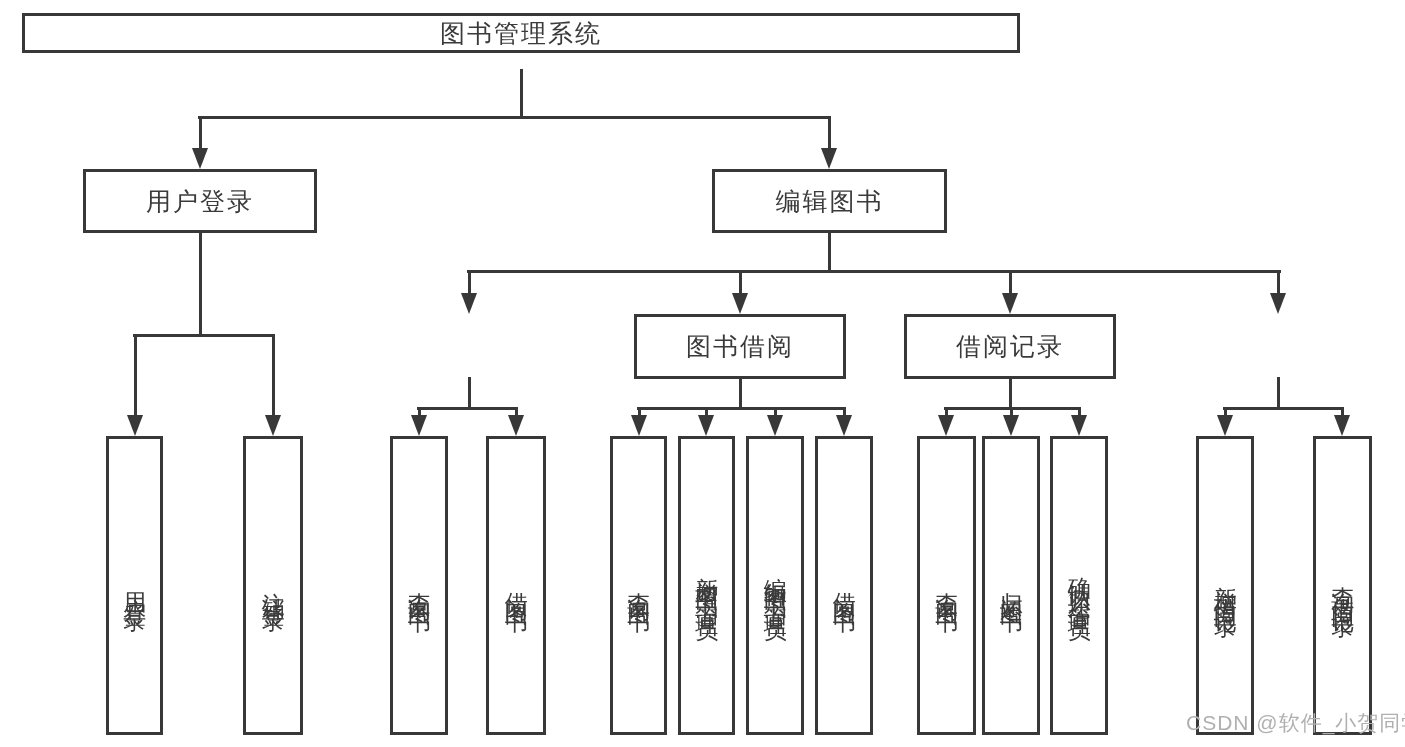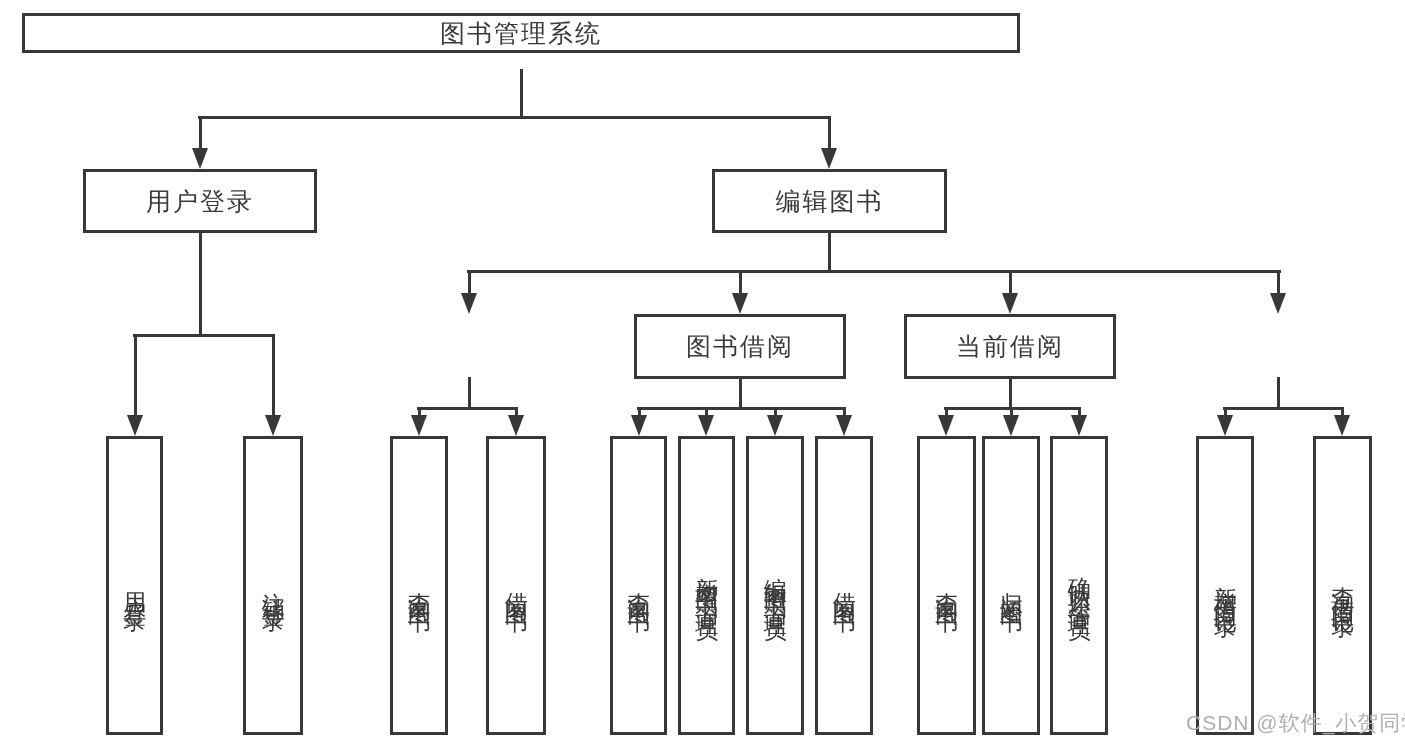--- a/index.html
+++ b/index.html
@@ -129,21 +129,21 @@
     <span class="lbl">用户登录</span>
   </div>
   <div class="box" style="left:712px;top:169px;width:235px;height:64px">
     <span class="lbl">编辑图书</span>
   </div>
 
   <div class="box" style="left:634px;top:314px;width:212px;height:65px">
     <span class="lbl">图书借阅</span>
   </div>
   <div class="box" style="left:904px;top:314px;width:212px;height:65px">
-    <span class="lbl">当前借阅</span>
+    <span class="lbl">借阅记录</span>
   </div>
 
   <div class="box" style="left:106px;top:436px;width:57px;height:299px">
     <span class="vlbl">用户登录</span>
   </div>
   <div class="box" style="left:243px;top:436px;width:60px;height:299px">
     <span class="vlbl">注销登录</span>
   </div>
 
   <div class="box" style="left:390px;top:436px;width:58px;height:299px">

